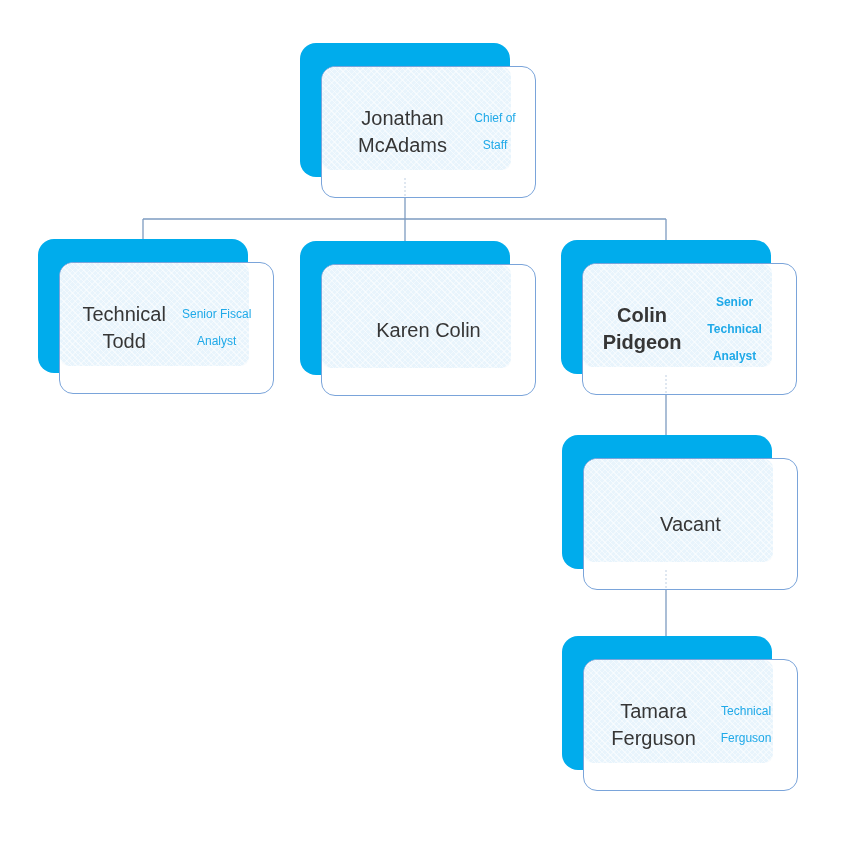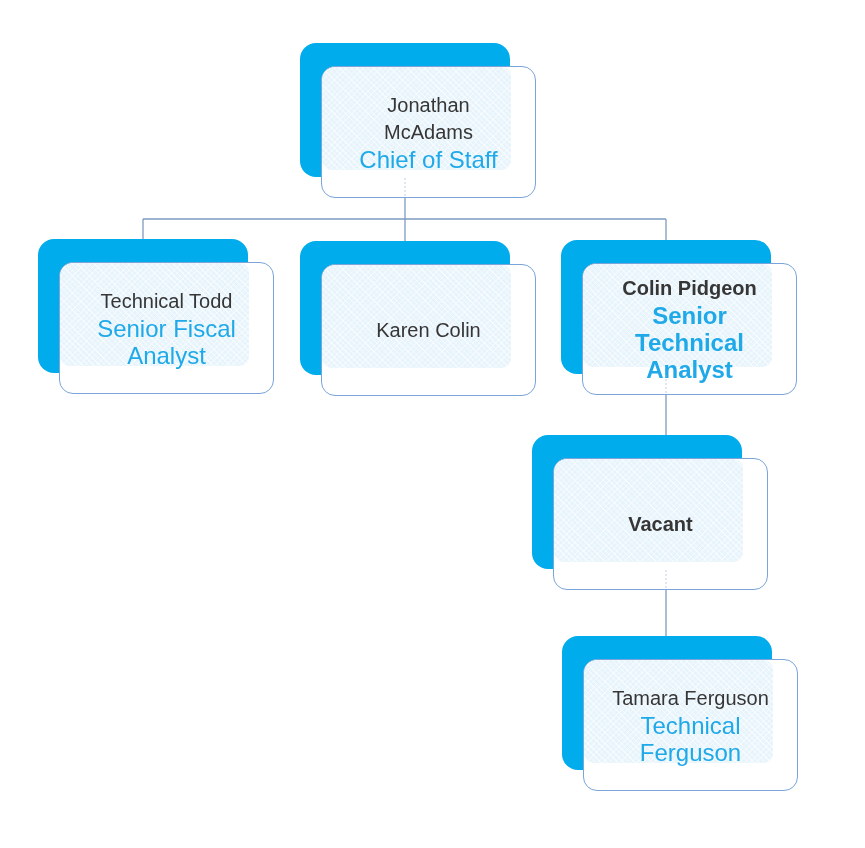--- a/index.html
+++ b/index.html
@@ -42,39 +42,39 @@
   .node-fill{
     position:absolute;left:0;top:0;right:24px;bottom:27px;
     background-color:var(--card-fill);
     background-image:
       repeating-linear-gradient(45deg, rgba(255,255,255,.55) 0 1px, rgba(255,255,255,0) 1px 4px),
       repeating-linear-gradient(-45deg, rgba(255,255,255,.45) 0 1px, rgba(255,255,255,0) 1px 4px);
     border-radius:13px 9px 9px 9px;
   }
   .node-text{
     position:absolute;inset:0;
-    display:flex;flex-direction:column;align-items:center;justify-content:center;
+    display:flex;align-items:center;justify-content:center;
     text-align:center;
     padding:0 14px;
   }
   .node-name{
     font-size:20px;line-height:27px;
     color:var(--name-text);
   }
   .node-title{
-    font-size:24px;line-height:27px;
+    font-size:12px;line-height:27px;
     color:var(--title-text);
   }
   .node--jonathan-mcadams .node-name{max-width:140px;}
   
   .node--jonathan-mcadams{left:300px;top:43px;}
   .node--philippa-todd  {left:38px; top:239px;}
   .node--karen-weir     {left:300px;top:241px;}
   .node--colin-pidgeon  {left:561px;top:240px;font-weight:bold;}
-  .node--vacant         {left:532px;top:435px;font-weight:bold;}
+  .node--vacant         {left:562px;top:435px;}
   .node--tamara-ferguson{left:562px;top:636px;}
 </style>
 </head>
 <body>
 
 <div class="stage">
 
   <svg class="connectors" viewBox="0 0 865 848" xmlns="http://www.w3.org/2000/svg">
     <g stroke="#7D9BC0" stroke-width="1.3" fill="none">
       <line x1="405" y1="198" x2="405" y2="219"></line>

